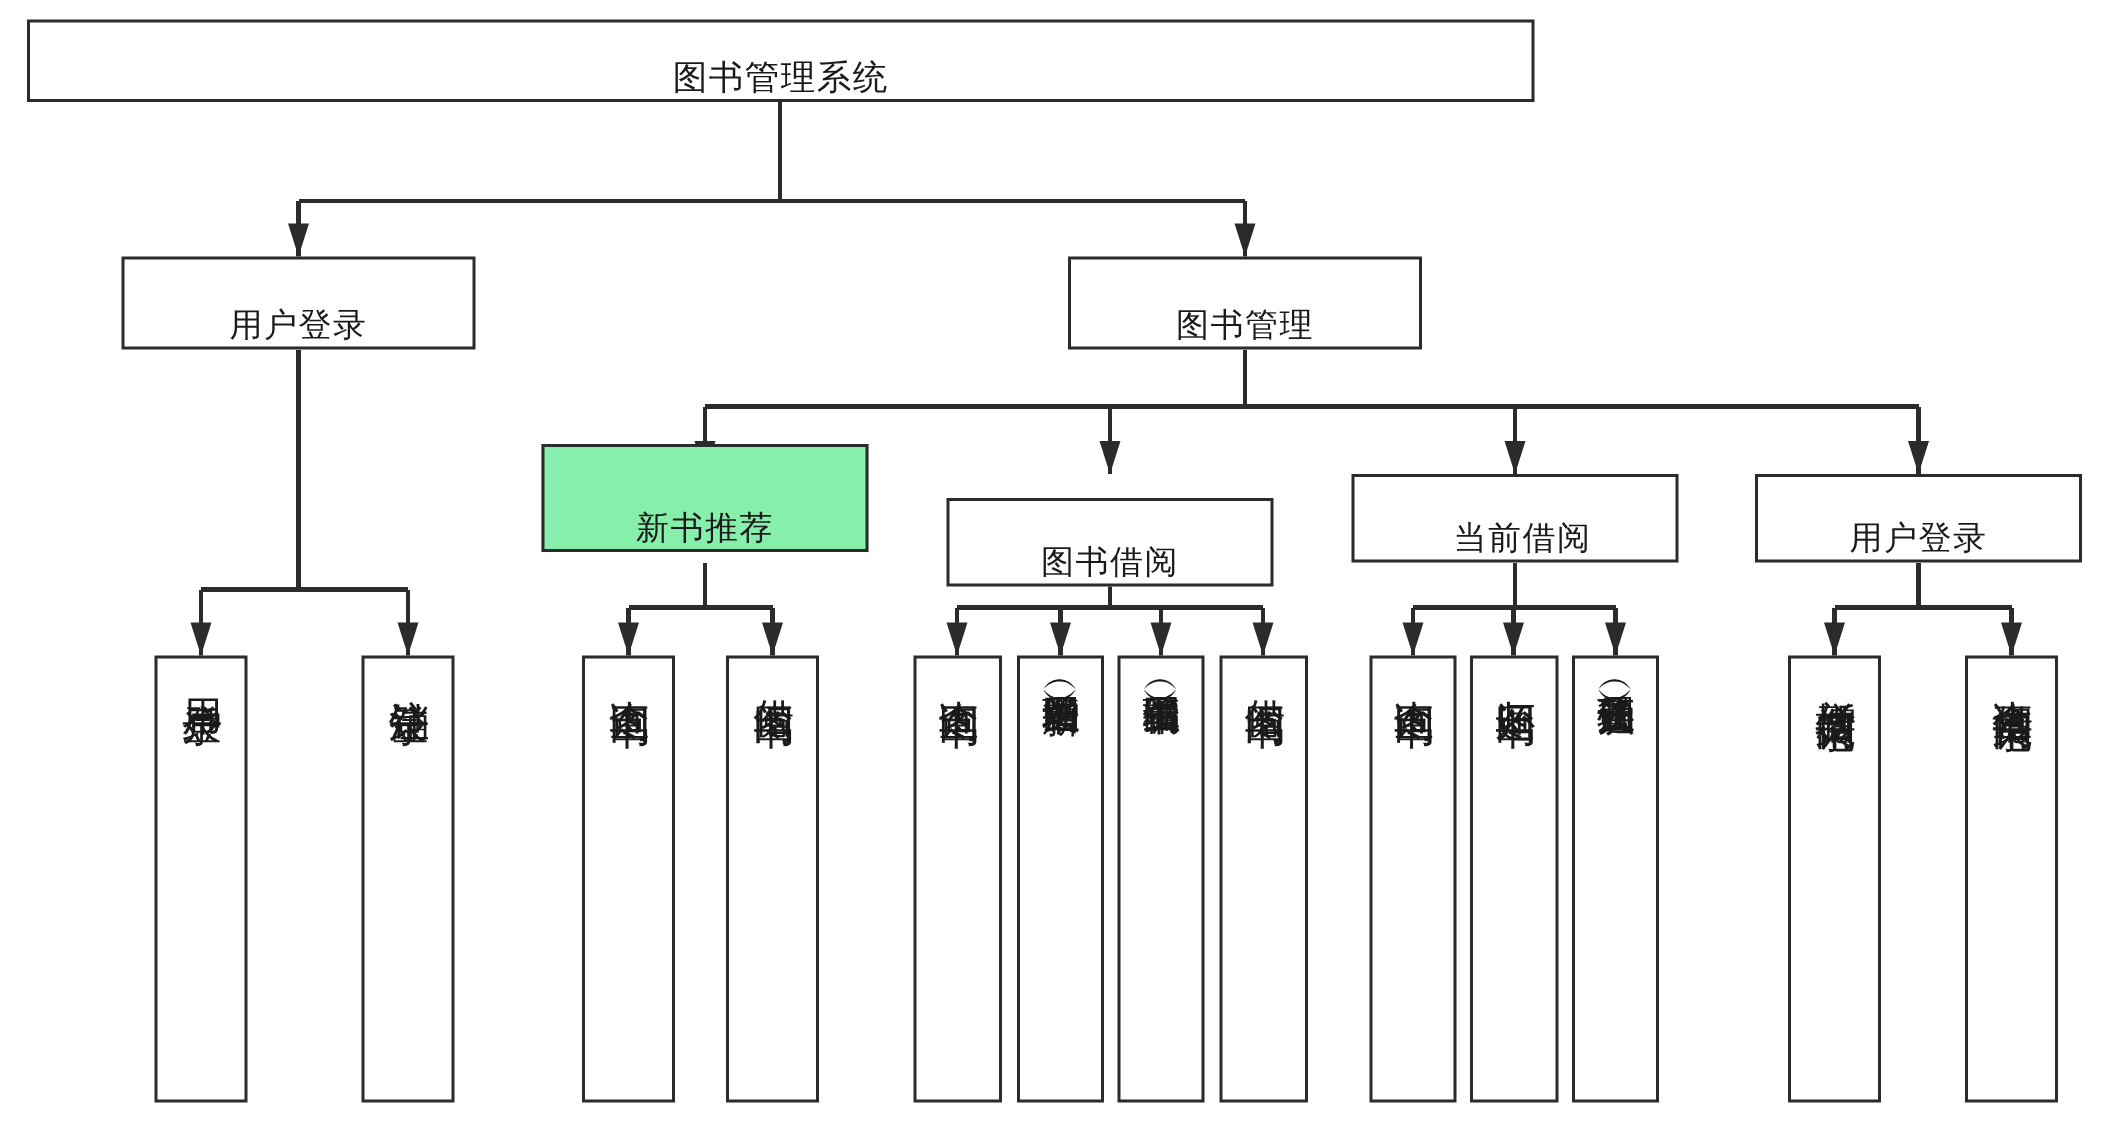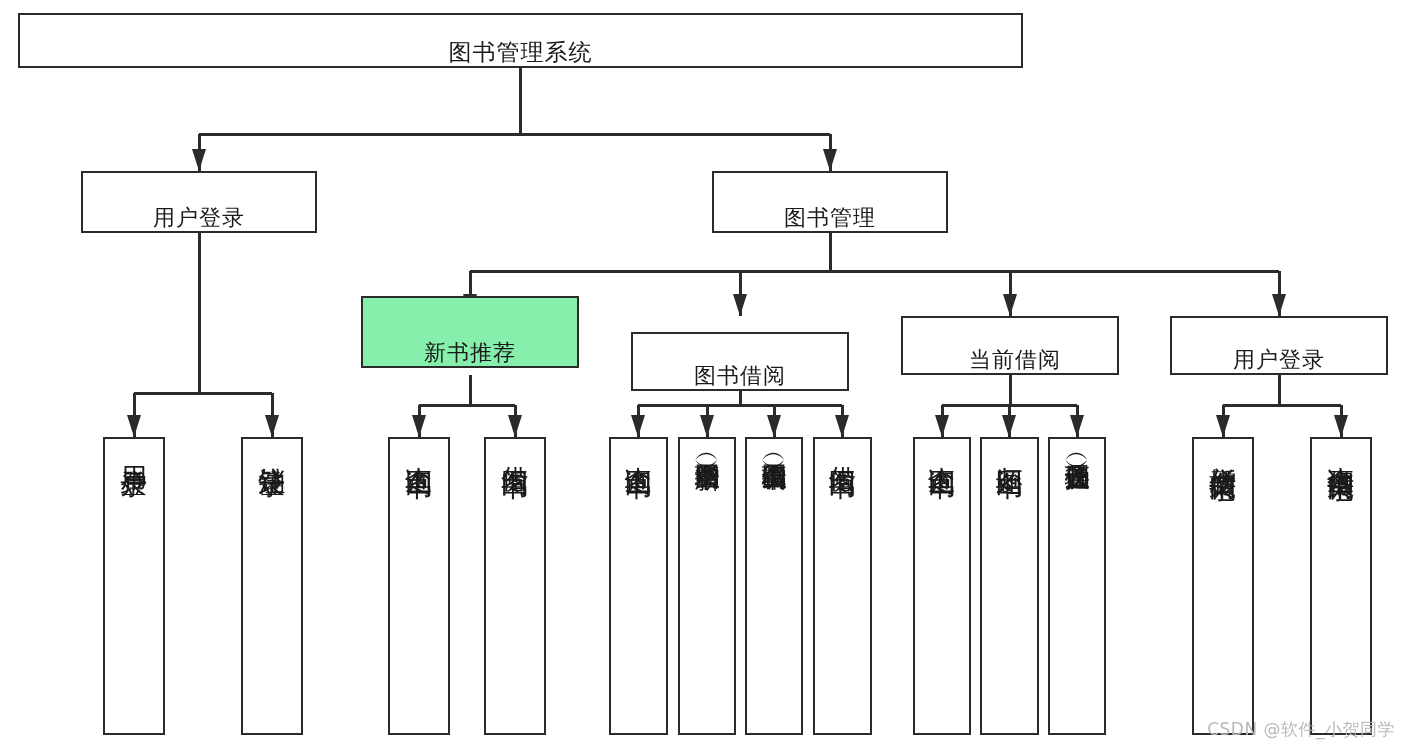--- a/index.html
+++ b/index.html
@@ -193,15 +193,14 @@
         <span class="node-label">确认归还（管理员）</span>
       </div>
       <div class="node vertical" style="left: 1192px; top: 437px; width: 62px; height: 298px; border-color: rgb(43, 43, 43); background: rgb(255, 255, 255); color: rgb(26, 26, 26);">
         <span class="node-label">新增借阅记录</span>
       </div>
       <div class="node vertical" style="left: 1310px; top: 437px; width: 62px; height: 298px; border-color: rgb(43, 43, 43); background: rgb(255, 255, 255); color: rgb(26, 26, 26);">
         <span class="node-label">查询借阅记录</span>
       </div>
     </div>
 
-  <div class="watermark">CSDN @软件_小贺同学</div>
 
 </div>
 
 </body></html>

